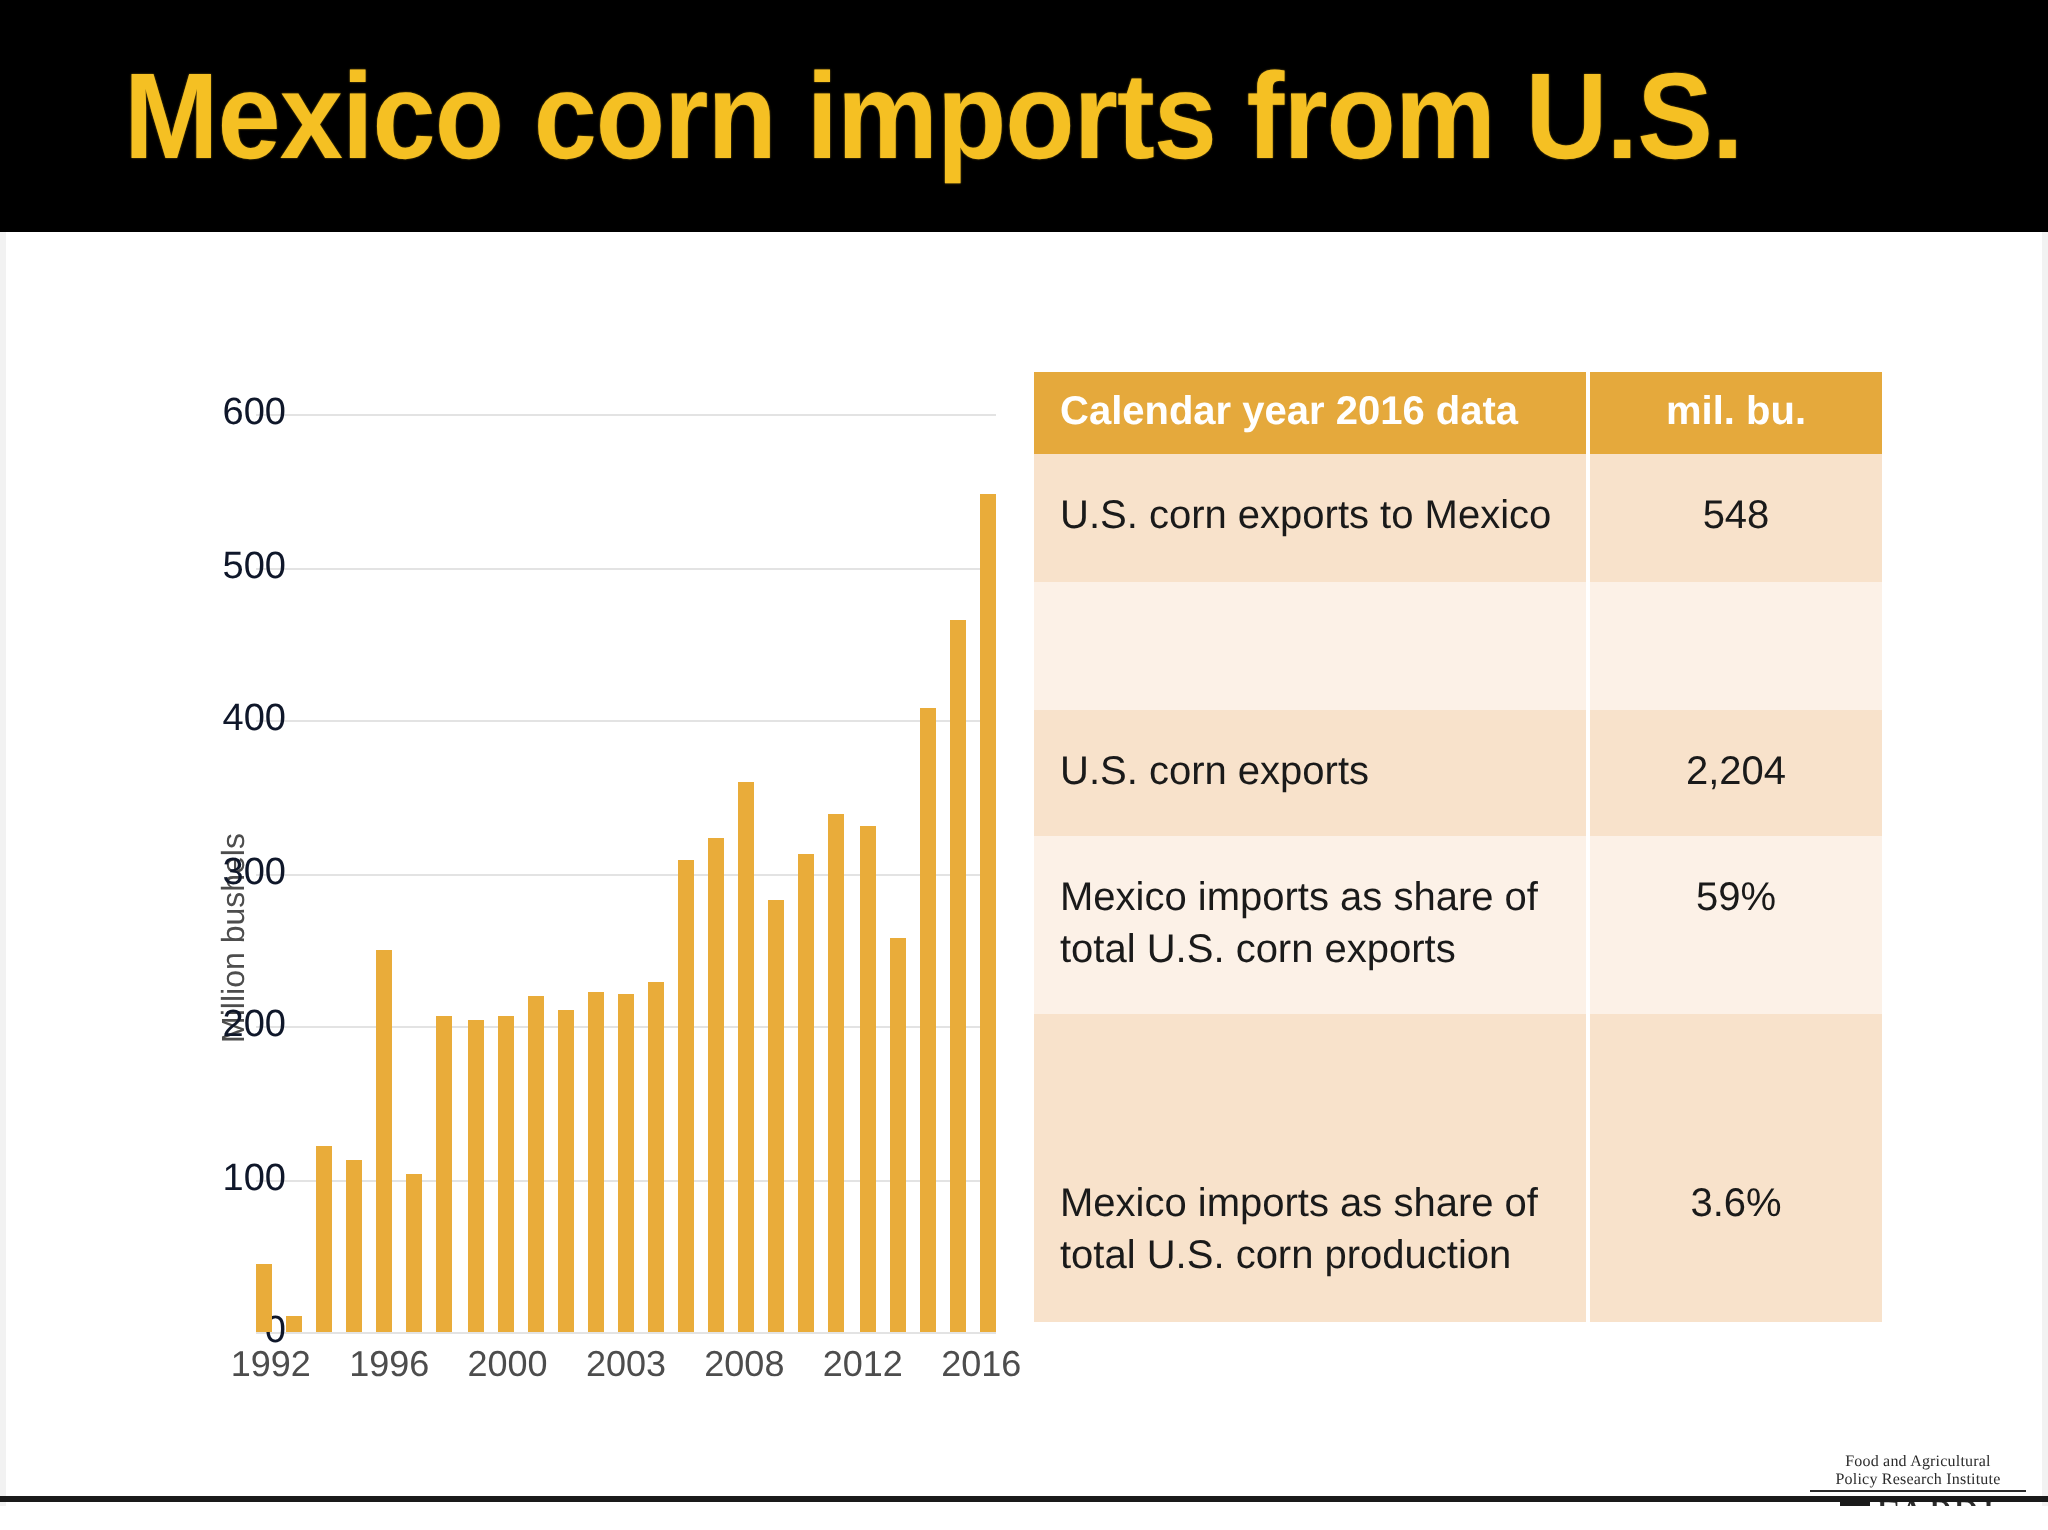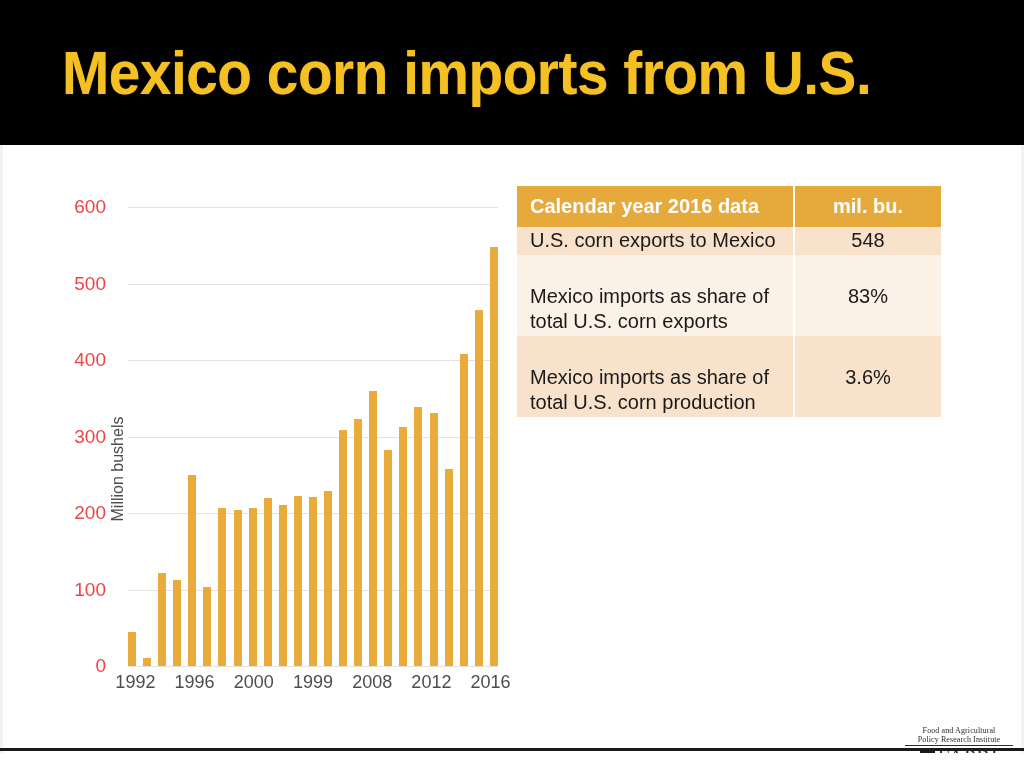--- a/index.html
+++ b/index.html
@@ -17,21 +17,21 @@
     background:#ffffff;
     box-sizing:border-box;
   }
   .edge-left{position:absolute;left:0;top:0;width:3px;height:765px;background:#f2f2f2;}
   .edge-right{position:absolute;right:0;top:0;width:3px;height:765px;background:#f2f2f2;}
   .edge-bottom{position:absolute;left:0;top:748px;width:1024px;height:3px;background:#1a1a1a;}
   .edge-bottom2{position:absolute;left:0;top:753px;width:1024px;height:12px;background:#ffffff;}
 
   
   #title-banner{
-    position:absolute;left:0;top:0;width:1024px;height:145px;
+    position:absolute;left:0;top:0;width:1024px;height:116px;
     background:#000000;
     display:flex;align-items:center;
   }
   #title-text{
     color:#F5C023;
     font-family:"Liberation Sans", sans-serif;
     font-weight:bold;
     font-size:61px;
     letter-spacing:-0.5px;
     margin-left:62px;
@@ -57,25 +57,25 @@
     font-family:"Liberation Sans", sans-serif;
   }
   #plot{
     position:absolute;left:88px;top:40px;width:370px;height:466px;
   }
   .gridline{
     position:absolute;left:0;width:370px;height:1px;background:#e3e3e3;
   }
   .ytick{
     position:absolute;
-    right:392px;
+    right:355px;
     width:60px;
     text-align:right;
     font-size:19px;
-    color:#ef4444;
+    color:#0f172a;
     transform:translateY(-50%);
     white-space:nowrap;
   }
   #bars{
     position:absolute;left:0;bottom:0;width:370px;height:459px;
     display:flex;align-items:flex-end;
     justify-content:space-between;
   }
   .bar{
     width:8px;
@@ -103,21 +103,21 @@
     color:#ffffff;
     font-size:20px;
     font-weight:bold;
     text-align:left;
     padding:9px 13px;
     border-right:2px solid #ffffff;
   }
   #data-table th.num{ text-align:center; width:120px; border-right:none;}
   #data-table td{
     font-size:20px;color:#1a1a1a;
-    padding:1px 13px;
+    padding:19px 13px;
     vertical-align:top;
     line-height:1.28;
     border-right:2px solid #ffffff;
   }
   #data-table td.num{ text-align:center; width:120px; border-right:none;}
   tr.dark td{ background:#F8E2CB; }
   tr.light td{ background:#FCF1E7; }
   tr.spacer td{ height:26px; padding:0; }
 
   
@@ -199,21 +199,21 @@
           <div class="bar" title="2013: 258" style="height: 197.37px; background: rgb(233, 172, 58);"></div>
           <div class="bar" title="2014: 408" style="height: 312.12px; background: rgb(233, 172, 58);"></div>
           <div class="bar" title="2015: 465" style="height: 355.725px; background: rgb(233, 172, 58);"></div>
           <div class="bar" title="2016: 548" style="height: 419.22px; background: rgb(233, 172, 58);"></div>
         </div>
     </div>
     <div id="x-labels">
         <div class="xtick" style="left: 7.4px;">1992</div>
         <div class="xtick" style="left: 66.6px;">1996</div>
         <div class="xtick" style="left: 125.8px;">2000</div>
-        <div class="xtick" style="left: 185px;">1999</div>
+        <div class="xtick" style="left: 185px;">2003</div>
         <div class="xtick" style="left: 244.2px;">2008</div>
         <div class="xtick" style="left: 303.4px;">2012</div>
         <div class="xtick" style="left: 362.6px;">2016</div>
       </div>
   </div>
 
   <table id="data-table">
     <thead>
       <tr>
         <th>Calendar year 2016 data</th>
@@ -222,23 +222,27 @@
     </thead>
     <tbody id="table-body">
         <tr class="dark">
           <td>U.S. corn exports to Mexico</td>
           <td class="num">548</td>
         </tr>
         <tr class="light spacer">
           <td></td>
           <td class="num"></td>
         </tr>
+        <tr class="dark">
+          <td>U.S. corn exports</td>
+          <td class="num">2,204</td>
+        </tr>
         <tr class="light">
           <td>Mexico imports as share of total U.S. corn exports</td>
-          <td class="num">83%</td>
+          <td class="num">59%</td>
         </tr>
         <tr class="dark spacer">
           <td></td>
           <td class="num"></td>
         </tr>
         <tr class="dark">
           <td>Mexico imports as share of total U.S. corn production</td>
           <td class="num">3.6%</td>
         </tr>
       </tbody>

